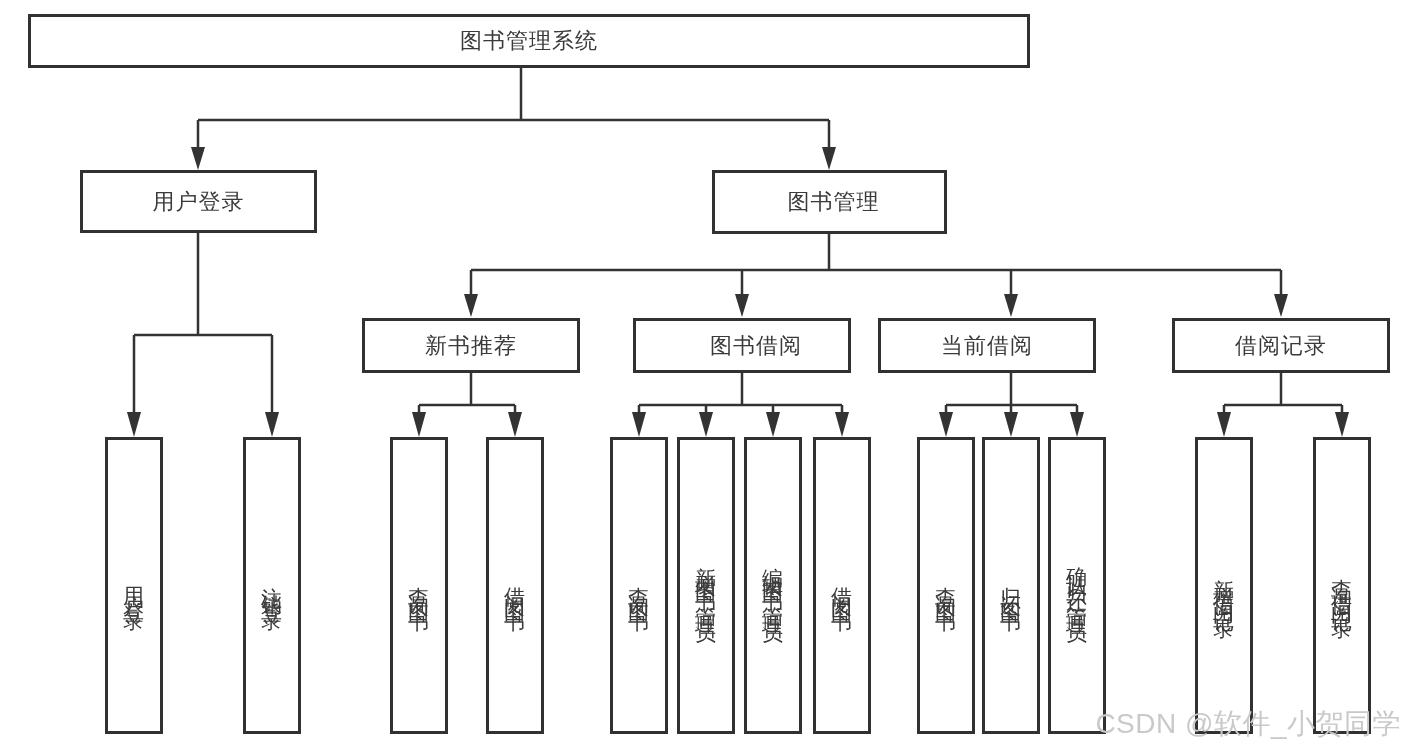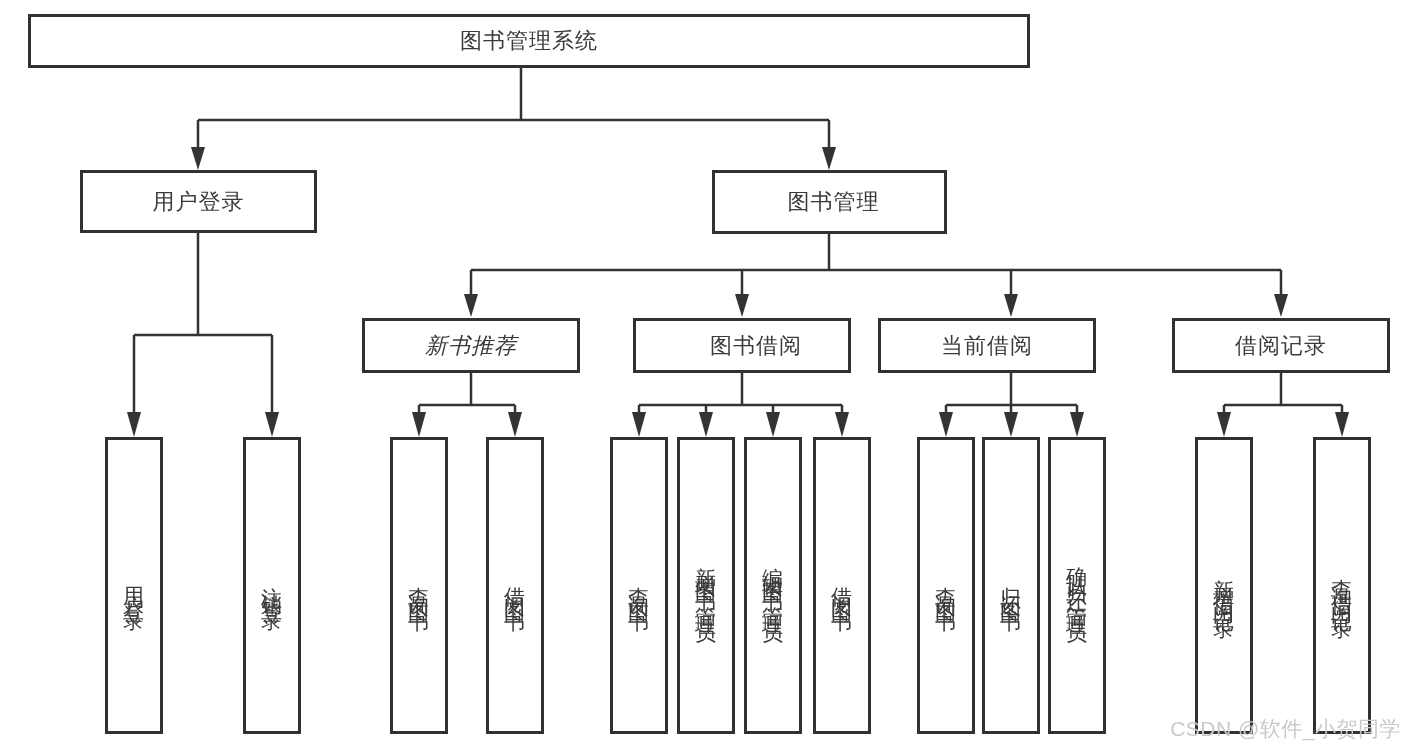--- a/index.html
+++ b/index.html
@@ -15,21 +15,21 @@
     border:3px solid #313131;display:flex;align-items:center;justify-content:center;
     z-index:1;color:#3a3a3a;
   }
   .h-node{font-size:22px;letter-spacing:1px;}
   .v-node span{
     writing-mode:vertical-rl;text-orientation:mixed;
     font-size:21px;letter-spacing:8px;line-height:1;
   }
   .watermark{
     position:absolute;right:4px;bottom:4px;z-index:3;
-    font-size:21px;color:#c9c9c9;letter-spacing:0.5px;white-space:nowrap;
+    font-size:28px;color:#c9c9c9;letter-spacing:0.5px;white-space:nowrap;
   }
 </style>
 </head>
 <body>
 
 <div class="canvas">
 
   <svg class="connectors" width="1405" height="747" viewBox="0 0 1405 747">
 
     <path d="M521 68 V120 M198 120 H829 M198 120 V150 M829 120 V150"></path>
@@ -70,21 +70,21 @@
     <span>图书管理系统</span>
   </div>
 
   <div class="node h-node" style="left:80px;top:170px;width:237px;height:63px;">
     <span>用户登录</span>
   </div>
   <div class="node h-node" style="left:712px;top:170px;width:235px;height:64px;padding-left:8px;">
     <span>图书管理</span>
   </div>
 
-  <div class="node h-node" style="left:362px;top:318px;width:218px;height:55px;font-style:italic;">
+  <div class="node h-node" style="left:362px;top:318px;width:218px;height:55px;">
     <span>新书推荐</span>
   </div>
   <div class="node h-node" style="left:633px;top:318px;width:218px;height:55px;padding-left:28px;">
     <span>图书借阅</span>
   </div>
   <div class="node h-node" style="left:878px;top:318px;width:218px;height:55px;">
     <span>当前借阅</span>
   </div>
   <div class="node h-node" style="left:1172px;top:318px;width:218px;height:55px;">
     <span>借阅记录</span>

